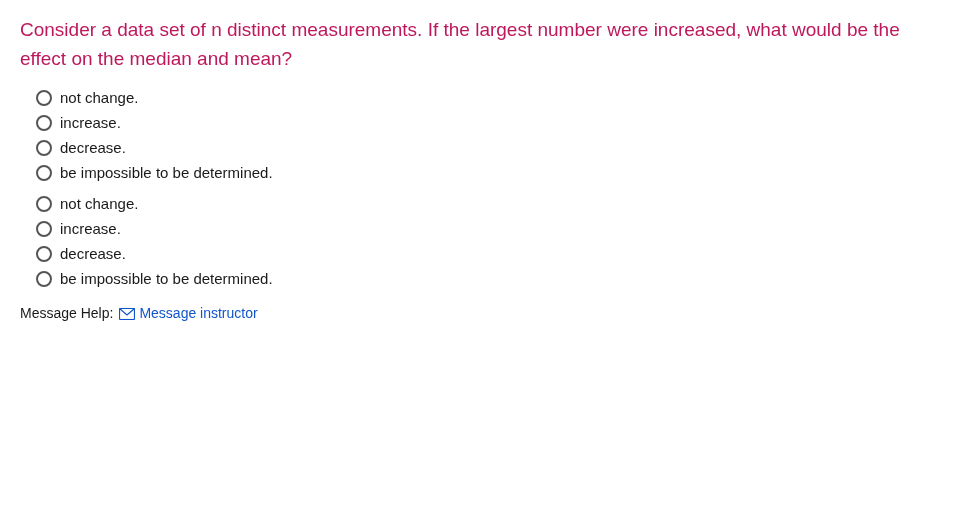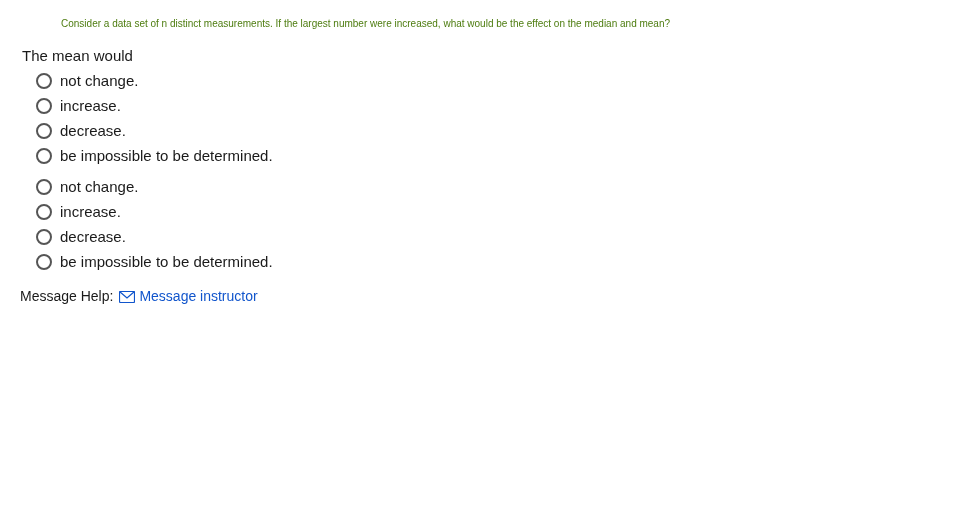--- a/index.html
+++ b/index.html
@@ -37,25 +37,24 @@
     .bullet-dot {
       width: 10px;
       height: 10px;
       background-color: #1a1a1a;
       border-radius: 50%;
       display: inline-block;
       flex-shrink: 0;
     }
 
     .question-text {
-      font-size: 10px;
-      color: #4d7c0f;
+      font-size: 19px;
+      color: #be185d;
       margin-bottom: 16px;
       line-height: 1.5;
-      margin-left: 41px;
     }
 
     .section-label {
       font-size: 15px;
       color: #1a1a1a;
       margin-bottom: 8px;
       margin-left: 2px;
     }
 
     .options-group {
@@ -116,21 +115,20 @@
     }
   </style>
 </head>
 <body>
 
 <div class="container">
 
 
   <div class="question-text">Consider a data set of n distinct measurements. If the largest number were increased, what would be the effect on the median and mean?</div>
 
-  <div class="section-label">The mean would</div>
   <div class="options-group">
     <div class="option-row">
       <span class="radio-circle"></span>
       <span class="option-label">not change.</span>
     </div>
     <div class="option-row">
       <span class="radio-circle"></span>
       <span class="option-label">increase.</span>
     </div>
     <div class="option-row">

